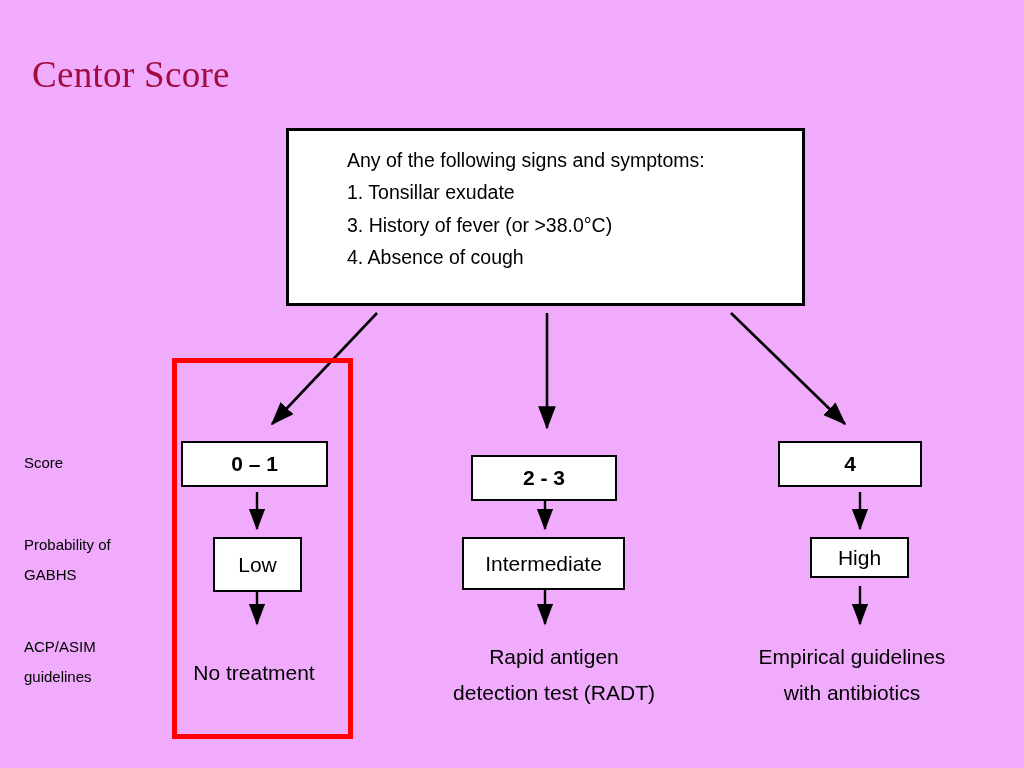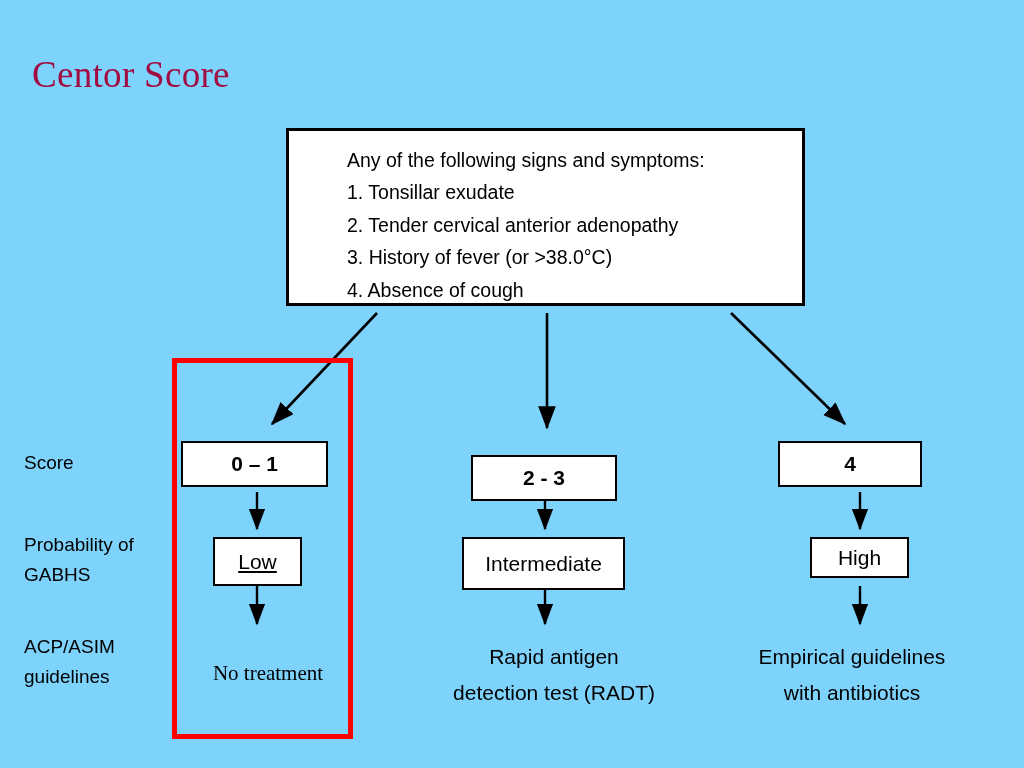--- a/index.html
+++ b/index.html
@@ -4,21 +4,21 @@
 <style>
   html, body {
     margin: 0;
     padding: 0;
     background: #ffffff;
   }
   #slide {
     position: relative;
     width: 1024px;
     height: 768px;
-    background: #7dd3fc;
+    background: #f0abfc;
     overflow: hidden;
     font-family: "Liberation Sans", sans-serif;
     color: #000000;
   }
 
   
   #slide-title {
     position: absolute;
     left: 32px;
     top: 53px;
@@ -59,21 +59,21 @@
     width: 181px;
     height: 381px;
     border: 5px solid #FF0000;
     box-sizing: border-box;
     background: transparent;
   }
 
   
   .row-label {
     position: absolute;
-    font-size: 19px;
+    font-size: 15px;
     line-height: 30px;
     white-space: nowrap;
     color: #000000;
   }
   #label-score       { left: 24px; top: 448px; }
   #label-probability { left: 24px; top: 530px; }
   #label-guidelines  { left: 24px; top: 632px; }
   .row-label .l-line { display: block; }
 
   
@@ -90,34 +90,34 @@
   }
   .score-box { font-weight: bold; font-size: 21px; }
   .prob-box  { font-weight: normal; font-size: 21px; }
 
   
   #score-box-1 { left: 181px; top: 441px; width: 147px; height: 46px; text-align: center; }
   #score-box-2 { left: 471px; top: 455px; width: 146px; height: 46px; }
   #score-box-3 { left: 778px; top: 441px; width: 144px; height: 46px; }
 
   
-  #prob-box-1 { left: 213px; top: 537px; width: 89px;  height: 49px; text-decoration: underline; }
+  #prob-box-1 { left: 213px; top: 537px; width: 89px;  height: 55px; }
   #prob-box-2 { left: 462px; top: 537px; width: 163px; height: 53px; }
   #prob-box-3 { left: 810px; top: 537px; width: 99px;  height: 41px; }
 
   
   .guideline-text {
     position: absolute;
     font-size: 21px;
     line-height: 36px;
     text-align: center;
     white-space: nowrap;
     color: #000000;
   }
-  #guide-1 { left: 193px; top: 655px; width: 150px; font-family: Liberation Serif, serif; }
+  #guide-1 { left: 179px; top: 655px; width: 150px; }
   #guide-2 { left: 428px; top: 639px; width: 252px; }
   #guide-3 { left: 738px; top: 639px; width: 228px; }
   .guideline-text .g-line { display: block; }
 
   
   #arrow-layer {
     position: absolute;
     left: 0;
     top: 0;
     width: 1024px;
@@ -129,21 +129,20 @@
 <body>
 
 <div id="slide">
 
   <div id="slide-title">Centor Score</div>
 
   <div id="criteria-box">
     <div id="criteria-list">
       <span class="c-line">Any of the following signs and symptoms:</span>
       <span class="c-line">1. Tonsillar exudate</span>
-      <span class="c-line">2. Tender cervical anterior adenopathy</span>
       <span class="c-line">3. History of fever (or &gt;38.0°C)</span>
       <span class="c-line">4. Absence of cough</span>
     </div>
   </div>
 
   <svg id="arrow-layer" viewBox="0 0 1024 768" xmlns="http://www.w3.org/2000/svg">
     <defs>
       <marker id="ahead" markerWidth="10" markerHeight="10" refX="8.4" refY="3.4" orient="auto" markerUnits="strokeWidth">
         <path d="M0,0 L9,3.4 L0,6.8 z" fill="#000000"></path>
       </marker>

